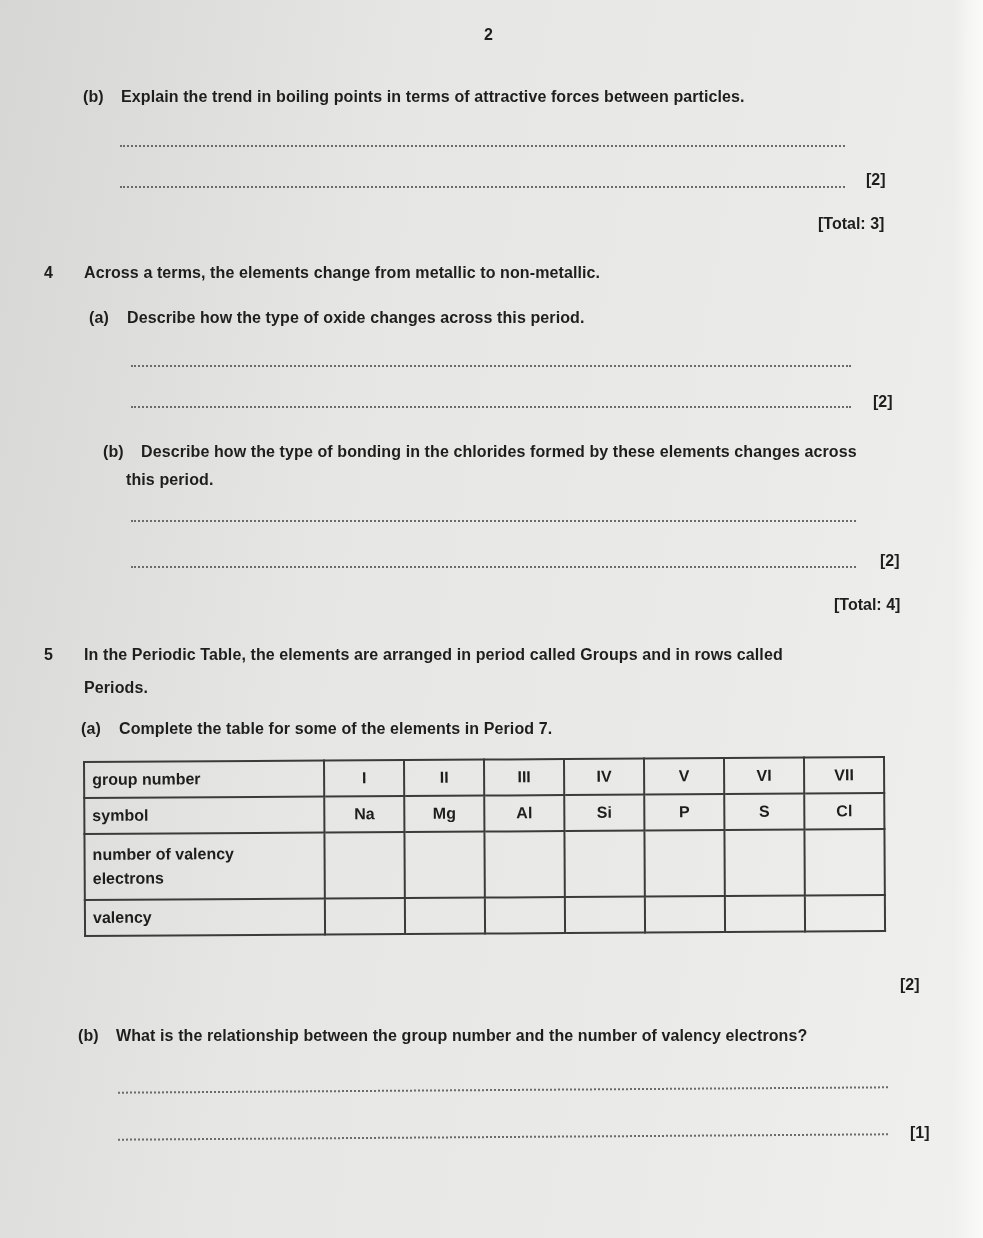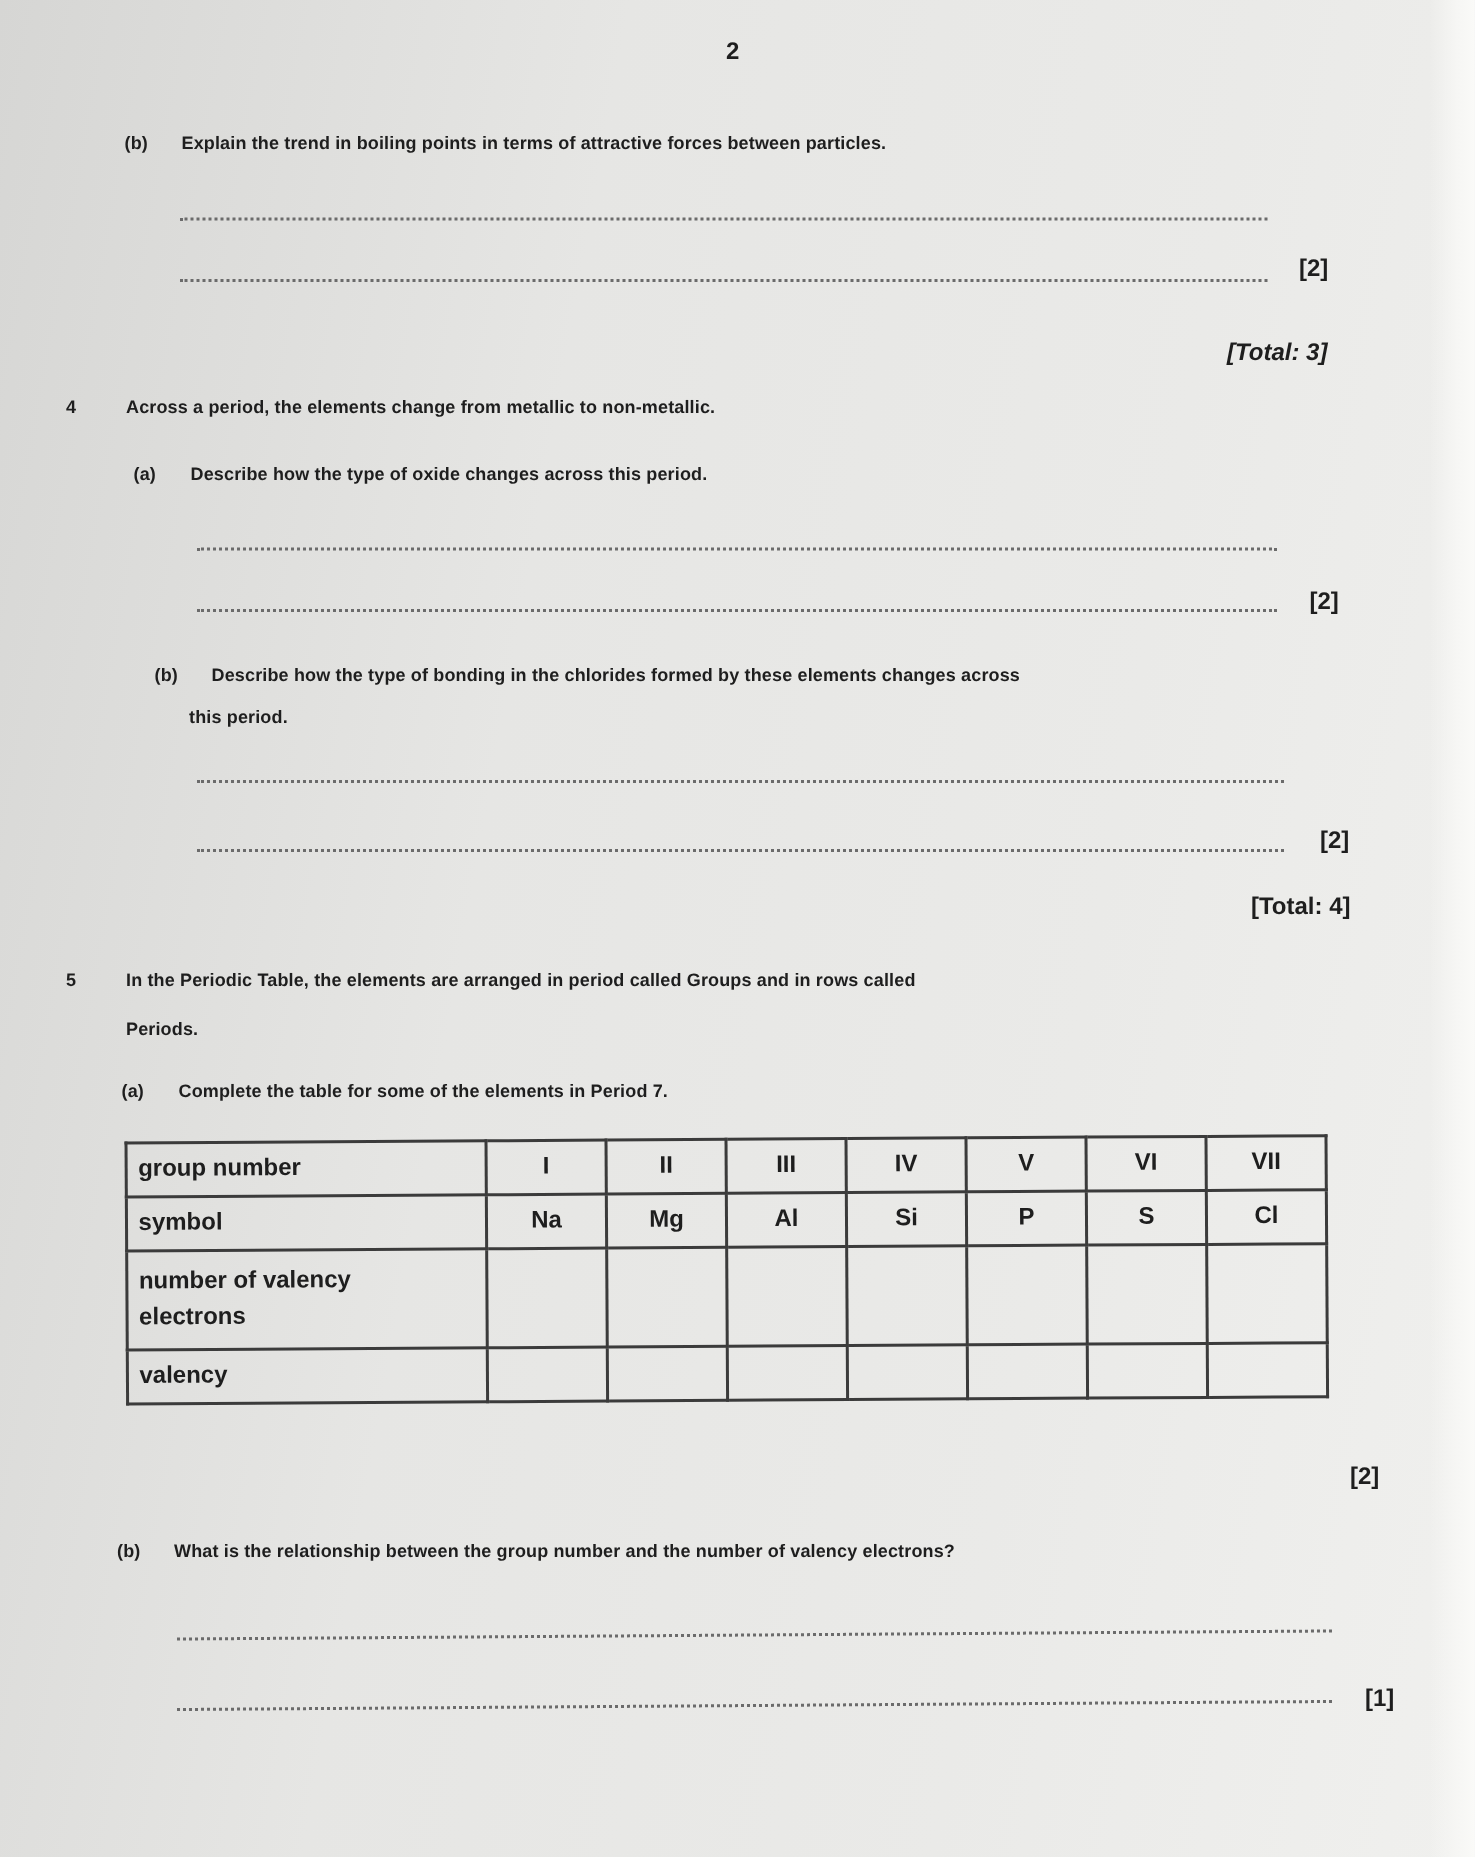--- a/index.html
+++ b/index.html
@@ -21,21 +21,21 @@
       right: 0;
       width: 30px;
       height: 1238px;
       background: linear-gradient(90deg, rgba(255,255,255,0) 0%, #f6f6f4 60%, #fafaf8 100%);
     }
     .abs {
       position: absolute;
       white-space: nowrap;
     }
     .txt {
-      font-size: 12px;
+      font-size: 16px;
       font-weight: bold;
       letter-spacing: 0.1px;
     }
     .page-number {
       left: 484px;
       top: 26px;
       font-size: 16px;
       font-weight: bold;
     }
     .label {
@@ -91,24 +91,24 @@
 <div class="page-edge"></div>
 
 <div class="abs page-number">2</div>
 
 <div class="abs txt" style="left:83px; top:88px;">
   <span class="label">(b)</span><span>Explain the trend in boiling points in terms of attractive forces between particles.</span>
 </div>
 <div class="dotline" style="left:120px; top:145px; width:725px;"></div>
 <div class="dotline" style="left:120px; top:186px; width:725px;"></div>
 <div class="abs marks" style="left:866px; top:171px;">[2]</div>
-<div class="abs marks" style="left:818px; top:227px;font-style:italic;">[Total: 3]</div>
+<div class="abs marks" style="left:818px; top:215px;">[Total: 3]</div>
 
 <div class="abs txt" style="left:44px; top:264px;">
-  <span class="qnum">4</span><span>Across a period, the elements change from metallic to non-metallic.</span>
+  <span class="qnum">4</span><span>Across a terms, the elements change from metallic to non-metallic.</span>
 </div>
 
 <div class="abs txt" style="left:89px; top:309px;">
   <span class="label">(a)</span><span>Describe how the type of oxide changes across this period.</span>
 </div>
 <div class="dotline" style="left:131px; top:365px; width:720px;"></div>
 <div class="dotline" style="left:131px; top:406px; width:720px;"></div>
 <div class="abs marks" style="left:873px; top:393px;">[2]</div>
 
 <div class="abs txt" style="left:89px; top:443px;margin-left:14px;">

